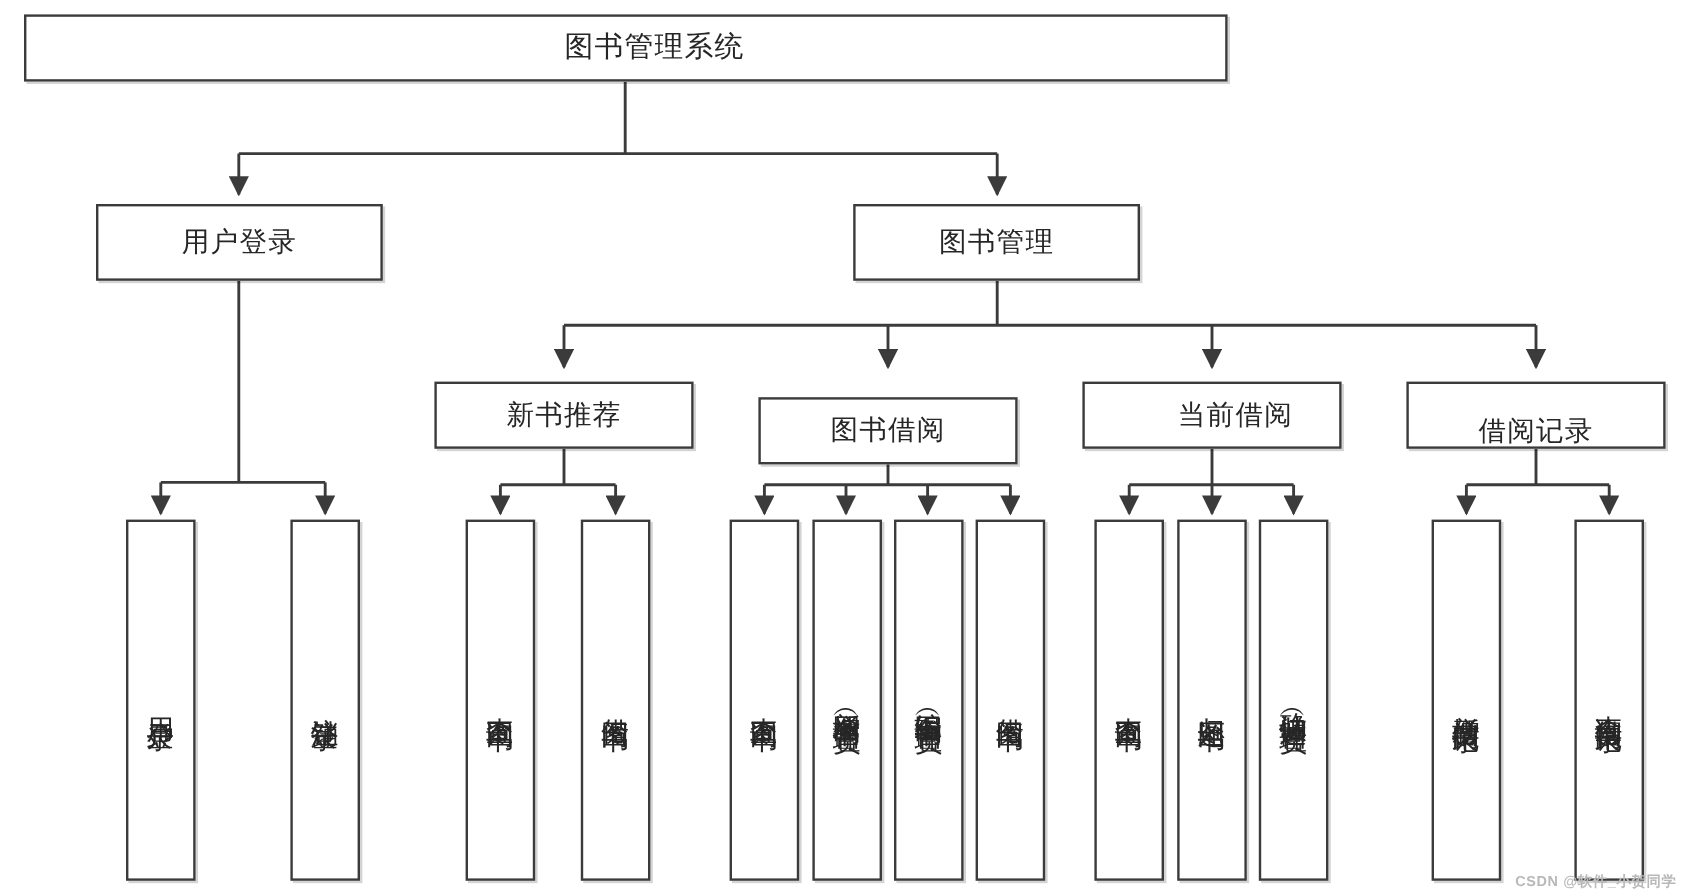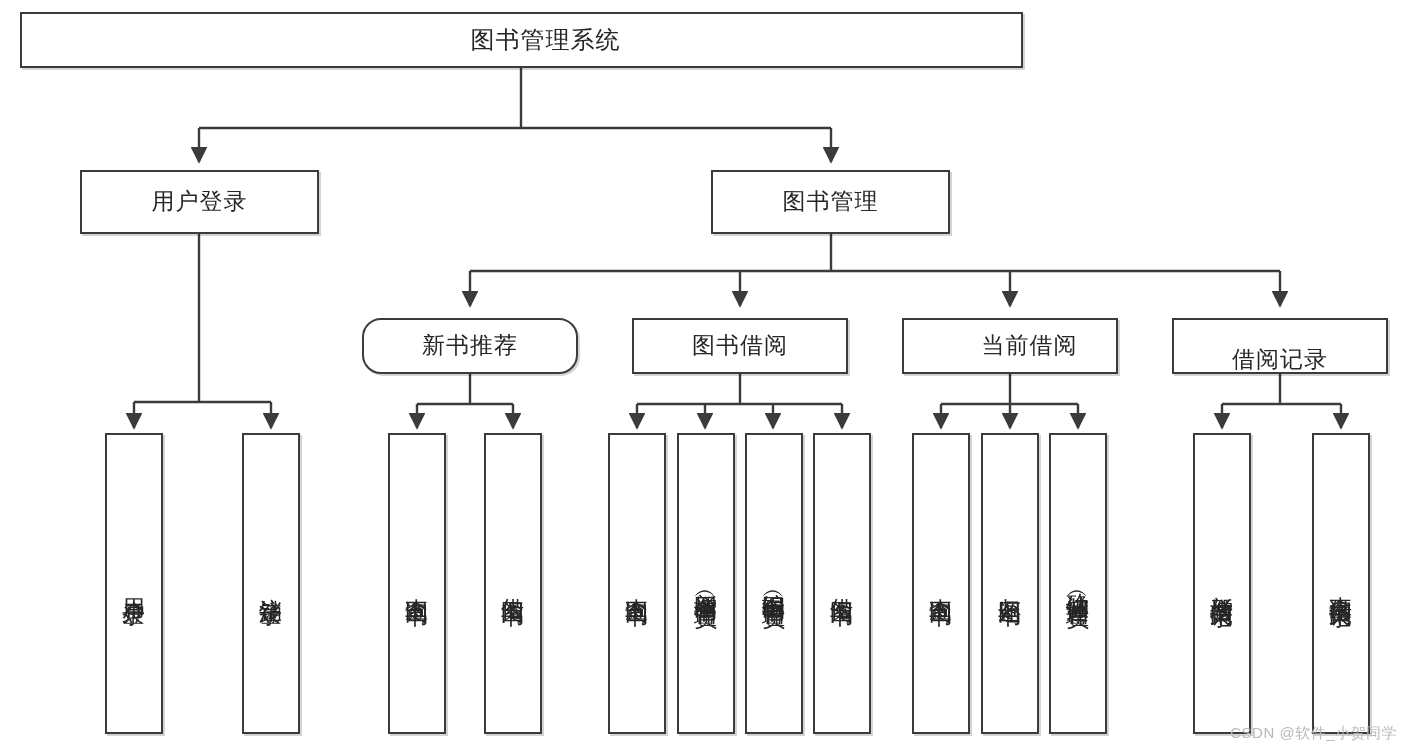--- a/index.html
+++ b/index.html
@@ -49,24 +49,25 @@
     line-height:1.22;
     letter-spacing:2px;
     white-space:nowrap;
     text-align:center;
     display:block;
   }
   .watermark{
     position:absolute;
     right:8px;
     bottom:4px;
-    font-size:15px;
+    font-size:12px;
     color:#b9b9b9;
     white-space:nowrap;
     letter-spacing:0.5px;
+    font-weight:bold;
   }
 </style>
 </head>
 <body>
 
 <div id="stage">
 
   <svg id="edges" viewBox="0 0 1405 747" xmlns="http://www.w3.org/2000/svg">
     <defs>
       <marker id="arrow" viewBox="0 0 10 10" refX="9" refY="5" markerWidth="7" markerHeight="7" orient="auto-start-reverse">
@@ -123,24 +124,24 @@
     <span>图书管理系统</span>
   </div>
 
   <div class="node h" style="left:80px;top:170px;width:239px;height:64px;">
     <span>用户登录</span>
   </div>
   <div class="node h" style="left:711px;top:170px;width:239px;height:64px;justify-content:center;">
     <span>图书管理</span>
   </div>
 
-  <div class="node h" style="left:362px;top:318px;width:216px;height:56px;border-radius:19px;">
+  <div class="node h" style="left:362px;top:318px;width:216px;height:56px;">
     <span>新书推荐</span>
   </div>
-  <div class="node h" style="left:632px;top:318px;width:216px;height:56px;">
+  <div class="node h" style="left:632px;top:331px;width:216px;height:56px;">
     <span>图书借阅</span>
   </div>
   <div class="node h" style="left:902px;top:318px;width:216px;height:56px;padding-left:39px;">
     <span>当前借阅</span>
   </div>
   <div class="node h" style="left:1172px;top:318px;width:216px;height:56px;align-items:flex-end;">
     <span>借阅记录</span>
   </div>
 
   <div class="node v" style="left:105px;top:433px;width:58px;height:301px;">

